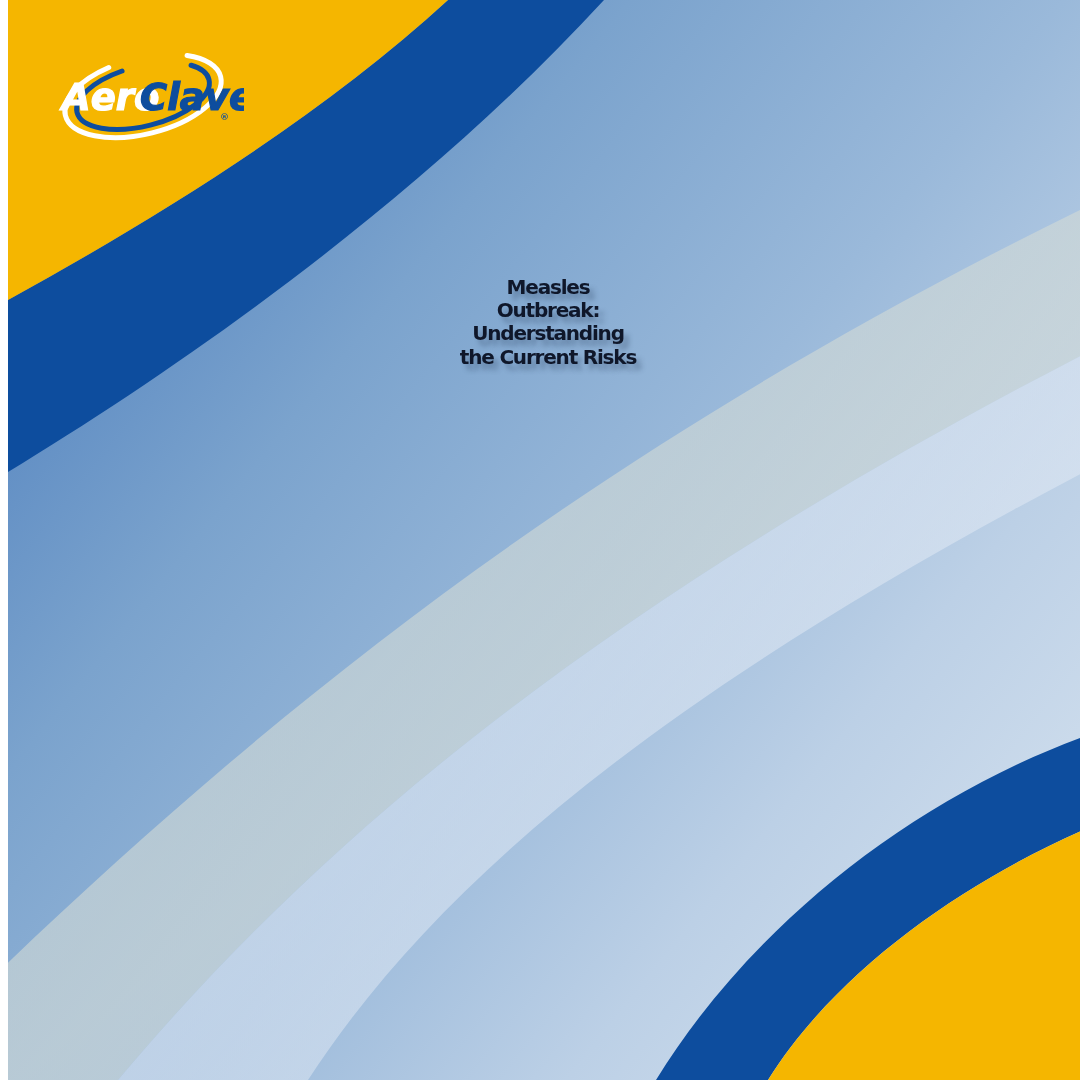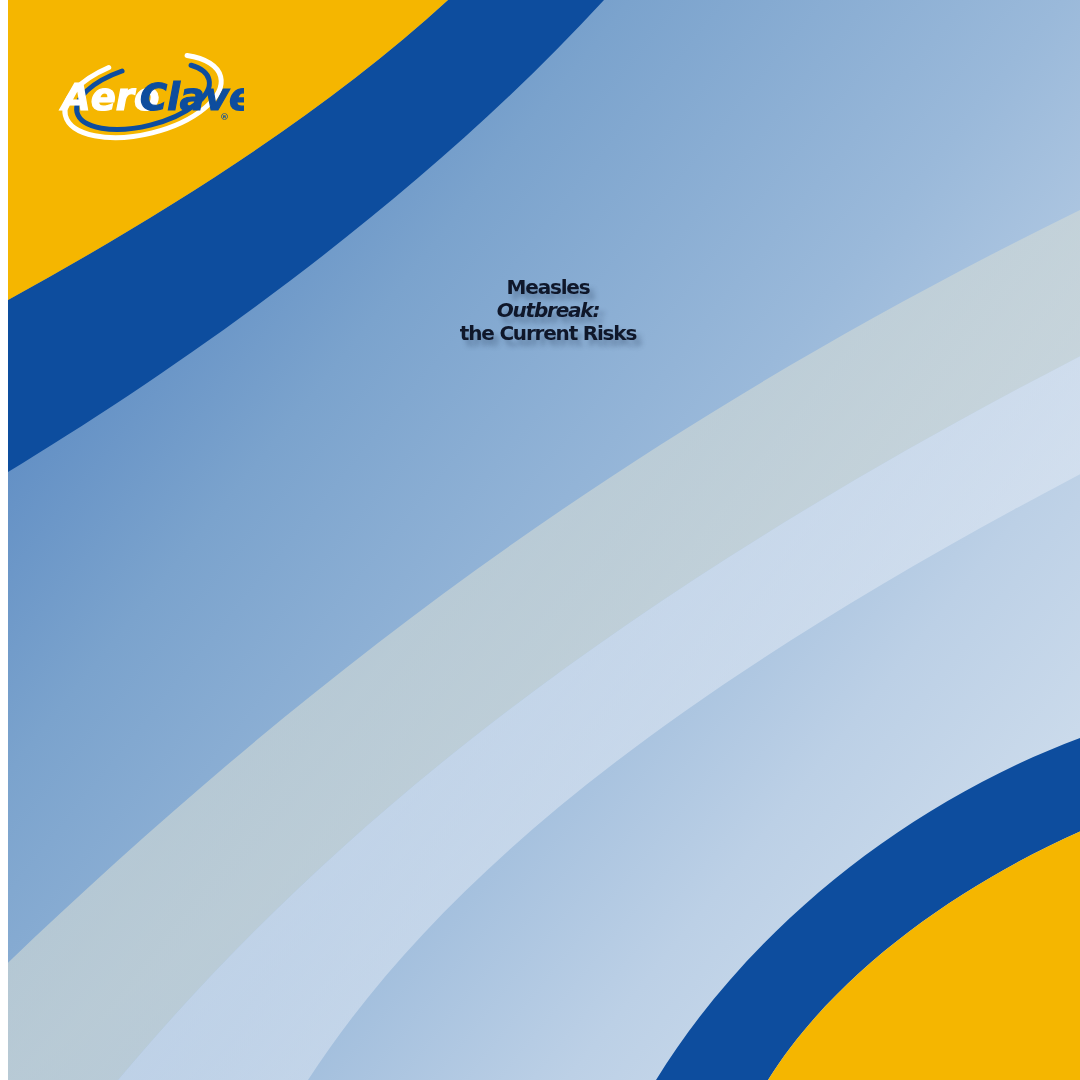--- a/index.html
+++ b/index.html
@@ -56,21 +56,21 @@
     font-family: "DejaVu Sans", "Liberation Sans", sans-serif;
     font-weight: bold;
     font-size: 96px;
     line-height: 1.16;
     letter-spacing: -1.2px;
     color: #0f172a;
     text-shadow: 5px 6px 5px rgba(40, 62, 92, 0.36);
     white-space: nowrap;
   }
   .title-line.l1 { font-size: 96px; }
-  .title-line.l2 { font-size: 96px; font-style: italic; }
+  .title-line.l2 { font-size: 96px; }
   .title-line.l3 { font-size: 96px; }
   .title-line.l4 { font-size: 96px; }
 </style>
 </head>
 <body>
 
 <div id="graphic">
 
   <svg id="bg-svg" viewBox="0 0 1080 1080" preserveAspectRatio="none">
     <defs>
@@ -134,16 +134,17 @@
         <text x="18" y="66" fill="#ffffff" stroke="#ffffff" stroke-width="1.2">Aero</text>
         <text x="96" y="66" fill="#0d4d9e" stroke="#0d4d9e" stroke-width="1.2">Clave</text>
         <text x="176" y="76" fill="#0d4d9e" font-size="9" font-style="normal">®</text>
       </g>
     </svg>
   </div>
 
   <div id="title-block">
     <span class="title-line l1" style="font-size: 20px;">Measles</span>
     <span class="title-line l2" style="font-size: 20px;">Outbreak:</span>
+    <span class="title-line l3" style="font-size: 20px;">Understanding</span>
     <span class="title-line l4" style="font-size: 20px;">the Current Risks</span>
   </div>
 
 </div>
 
 </body></html>

